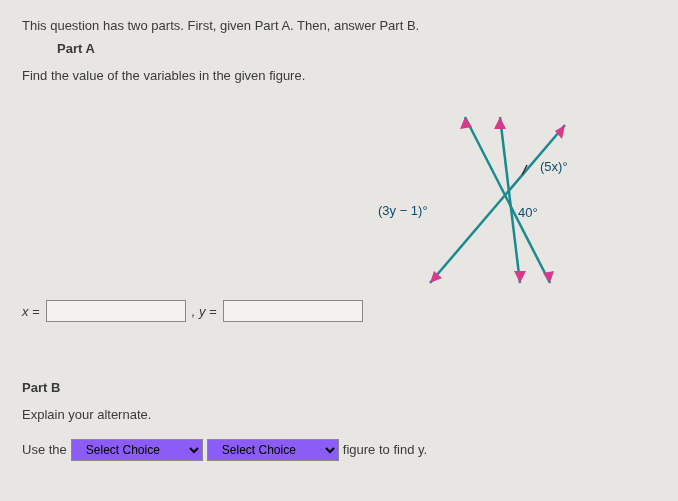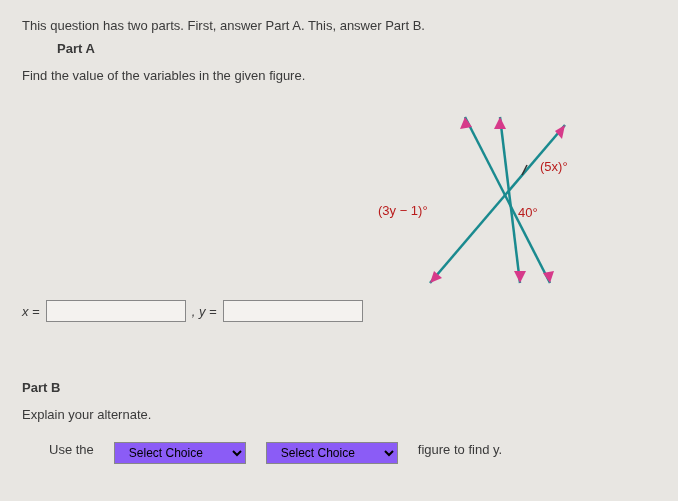--- a/index.html
+++ b/index.html
@@ -47,48 +47,47 @@
       top: 380px;
       left: 22px;
       right: 22px;
     }
     .part-b-header { font-size: 13px; font-weight: bold; margin-bottom: 12px; }
     .reasoning-line {
       font-size: 13px;
       line-height: 28px;
       display: flex;
       flex-wrap: wrap;
-      align-items: flex-end;
-      gap: 20px;
-      margin-left: 27px;
+      align-items: center;
+      gap: 4px;
     }
     .selectbox {
       border: 1px solid #888;
       background: #8b5cf6;
       height: 22px;
       width: 132px;
       font-family: inherit;
       font-size: 12px;
       padding: 0 10px;
       display: inline-block;
     }
     .angle-label {
       position: absolute;
       font-size: 13px;
-      color: #b91c1c;
+      color: #0c4a6e;
       white-space: nowrap;
     }
     .ital { font-style: italic; }
     svg line.mainline { stroke: #1a8a8f; stroke-width: 2.5; }
     svg polygon.arrowhead { fill: #d63a8a; }
   </style>
 </head>
 <body>
 
-<div class="instruction">This question has two parts. First, answer Part A. This, answer Part B.</div>
+<div class="instruction">This question has two parts. First, given Part A. Then, answer Part B.</div>
 <div class="part-header">Part A</div>
 <div class="prompt">Find the value of the variables in the given figure.</div>
 
 <div class="figure-area">
   <svg width="220" height="190">
 
     <line class="mainline" x1="75" y1="12" x2="160" y2="178"></line>
 
     <line class="mainline" x1="175" y1="20" x2="40" y2="178"></line>
 

